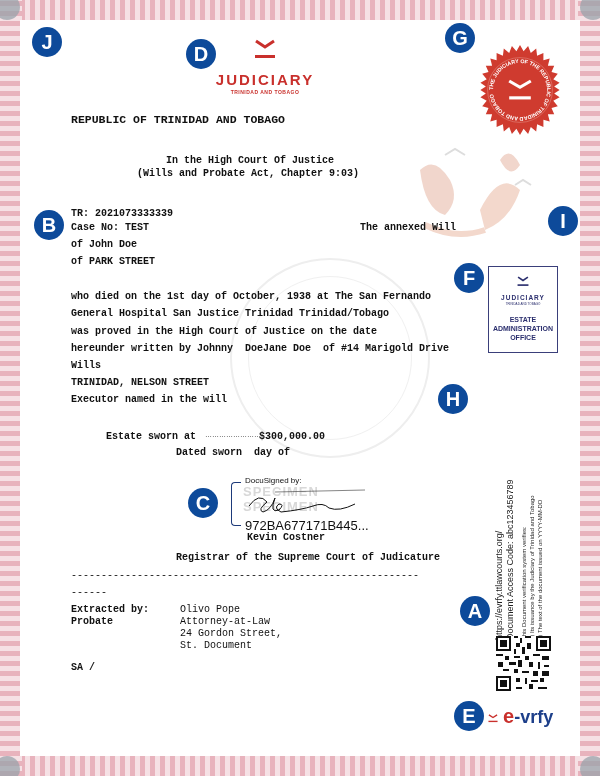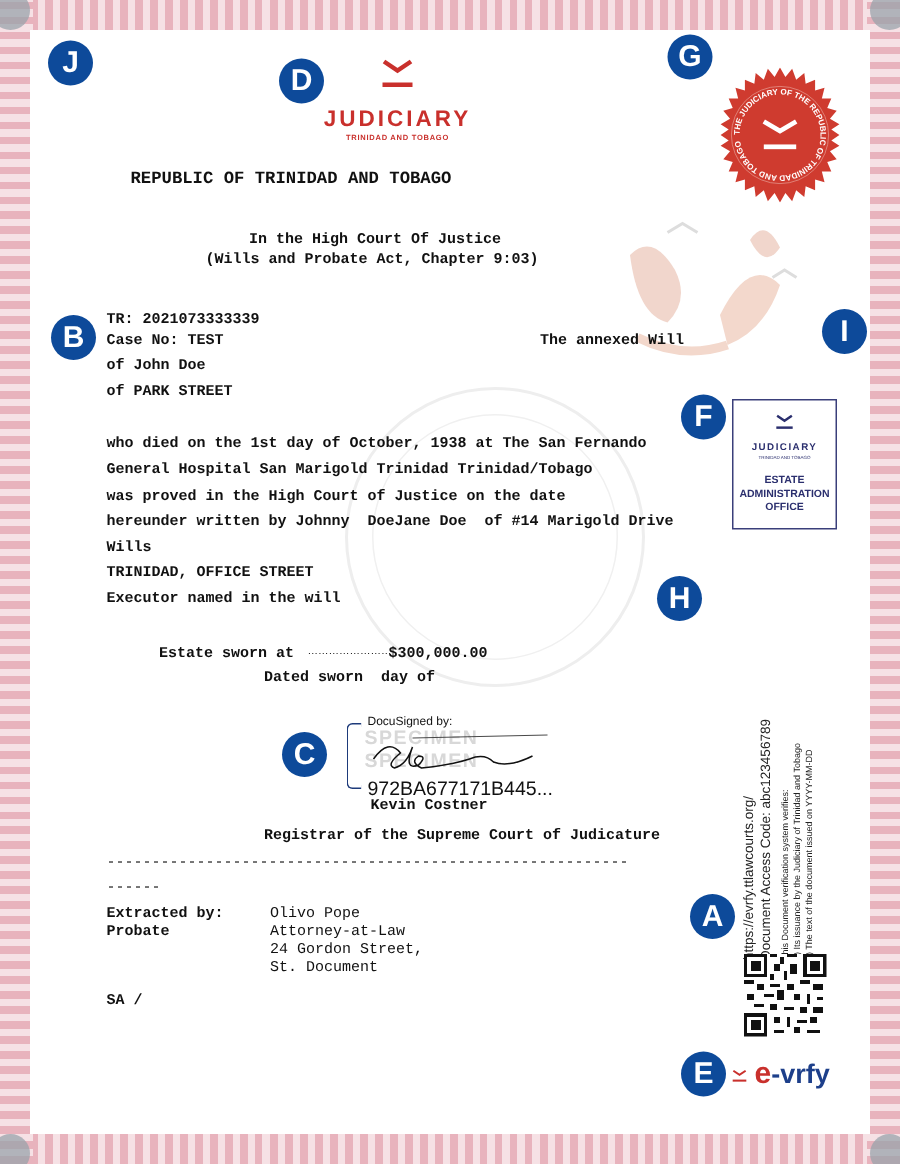--- a/index.html
+++ b/index.html
@@ -40,21 +40,21 @@
 
   .logo-top { position: absolute; left: 205px; top: 38px; width: 120px; text-align: center; }
   .logo-top .mark { width: 22px; margin: 0 auto; }
   .logo-title { color: #c9302c; font-family: "Liberation Sans", sans-serif; font-weight: bold; font-size: 15px; letter-spacing: 2px; margin-top: 6px; }
   .logo-sub { color: #c9302c; font-family: "Liberation Sans", sans-serif; font-weight: bold; font-size: 5px; letter-spacing: 0.5px; margin-top: 1px; }
 
   .seal { position: absolute; left: 475px; top: 45px; width: 90px; height: 90px; }
 
   .t { position: absolute; font-size: 10px; font-weight: bold; white-space: pre; }
   .t.normal { font-weight: normal; }
-  .h-republic { font-size: 11.5px; margin-left: 16px; }
+  .h-republic { font-size: 11.5px; }
 
   .estate-box {
     position: absolute; left: 488px; top: 266px; width: 70px; height: 87px;
     border: 1px solid #3a3f7a; text-align: center; font-family: "Liberation Sans", sans-serif; color: #2b2f6e;
   }
   .estate-box .mark { width: 12px; margin: 8px auto 0; }
   .estate-box .jt { font-size: 6.5px; font-weight: bold; letter-spacing: 1px; margin-top: 3px; }
   .estate-box .js { font-size: 3px; margin-top: 1px; }
   .estate-box .office { font-size: 7px; font-weight: bold; line-height: 9px; margin-top: 9px; }
 
@@ -138,25 +138,25 @@
 <div class="t" style="left:166px;top:155px">In the High Court Of Justice</div>
 <div class="t" style="left:137px;top:168px">(Wills and Probate Act, Chapter 9:03)</div>
 
 <div class="t" style="left:71px;top:208px">TR: 2021073333339</div>
 <div class="t" style="left:71px;top:222px">Case No: TEST</div>
 <div class="t" style="left:360px;top:222px">The annexed Will</div>
 <div class="t" style="left:71px;top:239px">of John Doe</div>
 <div class="t" style="left:71px;top:256px">of PARK STREET</div>
 
 <div class="t" style="left:71px;top:291px">who died on the 1st day of October, 1938 at The San Fernando</div>
-<div class="t" style="left:71px;top:308px">General Hospital San Marigold Trinidad Trinidad/Tobago</div>
+<div class="t" style="left:71px;top:308px">General Hospital San Justice Trinidad Trinidad/Tobago</div>
 <div class="t" style="left:71px;top:326px">was proved in the High Court of Justice on the date</div>
 <div class="t" style="left:71px;top:343px">hereunder written by Johnny  DoeJane Doe  of #14 Marigold Drive</div>
 <div class="t" style="left:71px;top:360px">Wills</div>
-<div class="t" style="left:71px;top:377px">TRINIDAD, OFFICE STREET</div>
+<div class="t" style="left:71px;top:377px">TRINIDAD, NELSON STREET</div>
 <div class="t" style="left:71px;top:394px">Executor named in the will</div>
 
 <div class="t" style="left:106px;top:431px">Estate sworn at</div>
 <div class="t normal" style="left:205px;top:431px;font-size:7px;font-family:'Liberation Sans',sans-serif;">……………………</div>
 <div class="t" style="left:259px;top:431px">$300,000.00</div>
 <div class="t" style="left:176px;top:447px">Dated sworn  day of</div>
 
 <div class="sig-box">
   <div class="sig-bracket"></div>
   <div class="specimen"><span>SPECIMEN</span><br><span>SPECIMEN</span></div>

